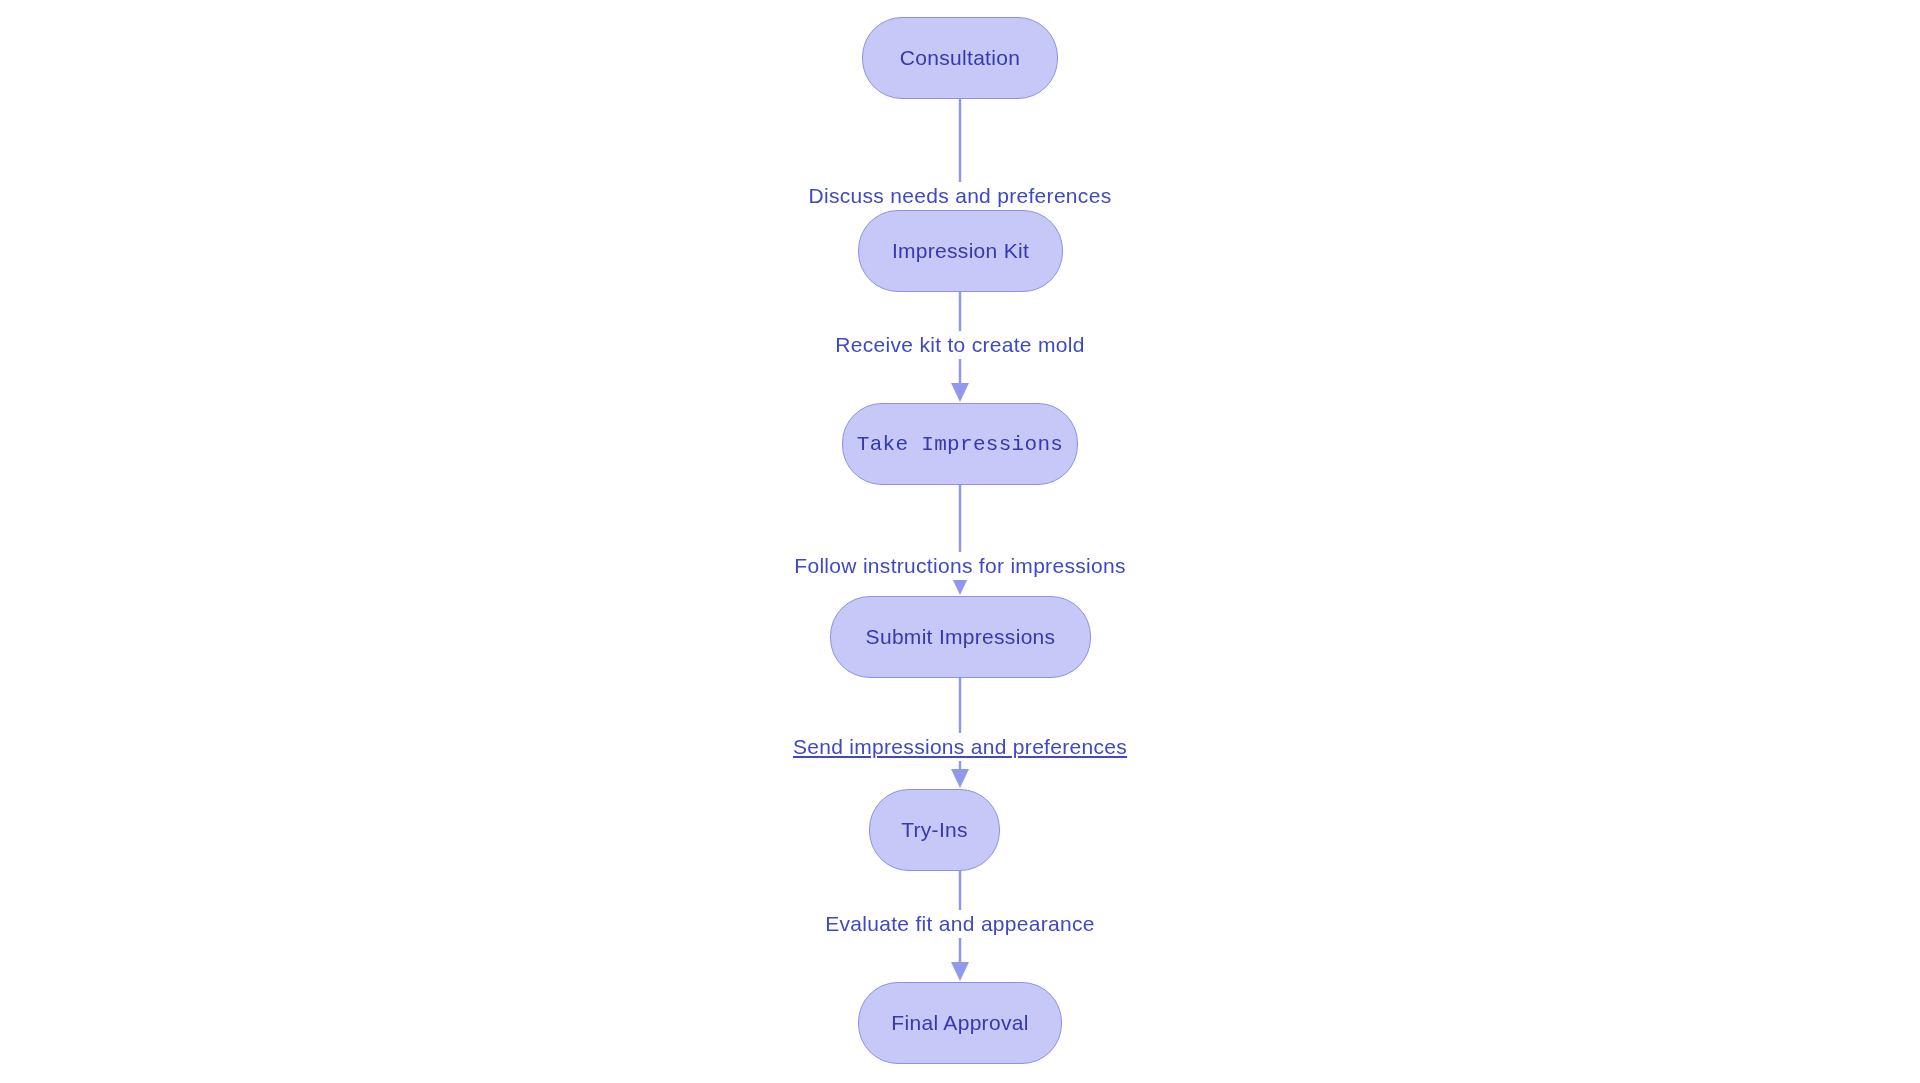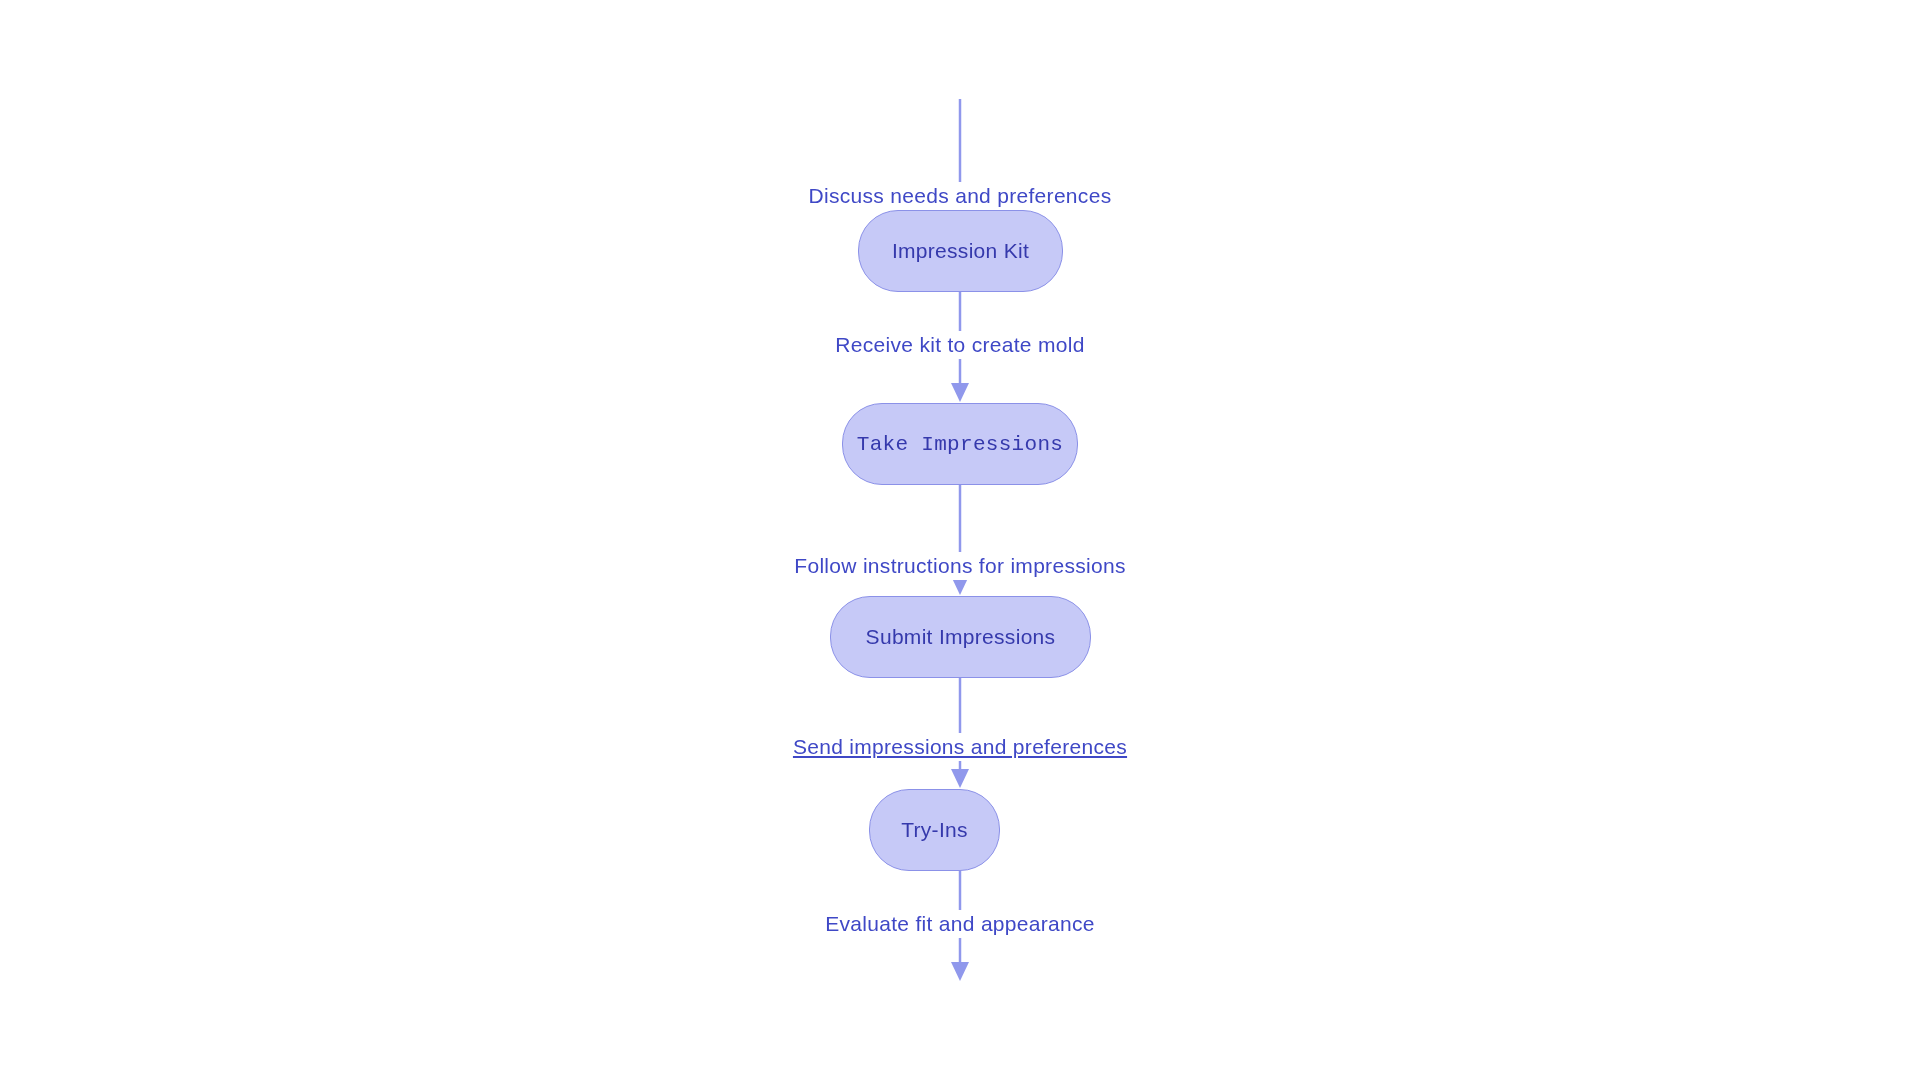--- a/index.html
+++ b/index.html
@@ -80,20 +80,23 @@
     <g>
       <line class="edge-line" x1="960" y1="678" x2="960" y2="770"></line>
       <polygon class="edge-arrowhead" points="951,769 969,769 960,788"></polygon>
     </g>
     <g>
       <line class="edge-line" x1="960" y1="871" x2="960" y2="963"></line>
       <polygon class="edge-arrowhead" points="951,962 969,962 960,981"></polygon>
     </g>
   </svg>
 
+  <div class="node" style="left:862px; top:17px; width:196px;">
+    <span class="node-label">Consultation</span>
+  </div>
 
   <div class="edge-label" style="top:152px;margin-top:44px;">Discuss needs and preferences</div>
 
   <div class="node" style="left:858px; top:210px; width:205px;align-items:center;">
     <span class="node-label">Impression Kit</span>
   </div>
 
   <div class="edge-label" style="top:345px;">Receive kit to create mold</div>
 
   <div class="node" style="left:842px; top:403px; width:236px;font-family:Liberation Mono, monospace;">
@@ -107,14 +110,17 @@
   </div>
 
   <div class="edge-label" style="top:747px;text-decoration:underline;">Send impressions and preferences</div>
 
   <div class="node" style="left:869px; top:789px; width:131px;">
     <span class="node-label">Try-Ins</span>
   </div>
 
   <div class="edge-label" style="top:924px;">Evaluate fit and appearance</div>
 
+  <div class="node" style="left:858px; top:982px; width:204px;">
+    <span class="node-label">Final Approval</span>
+  </div>
 
 </div>
 
 </body></html>

